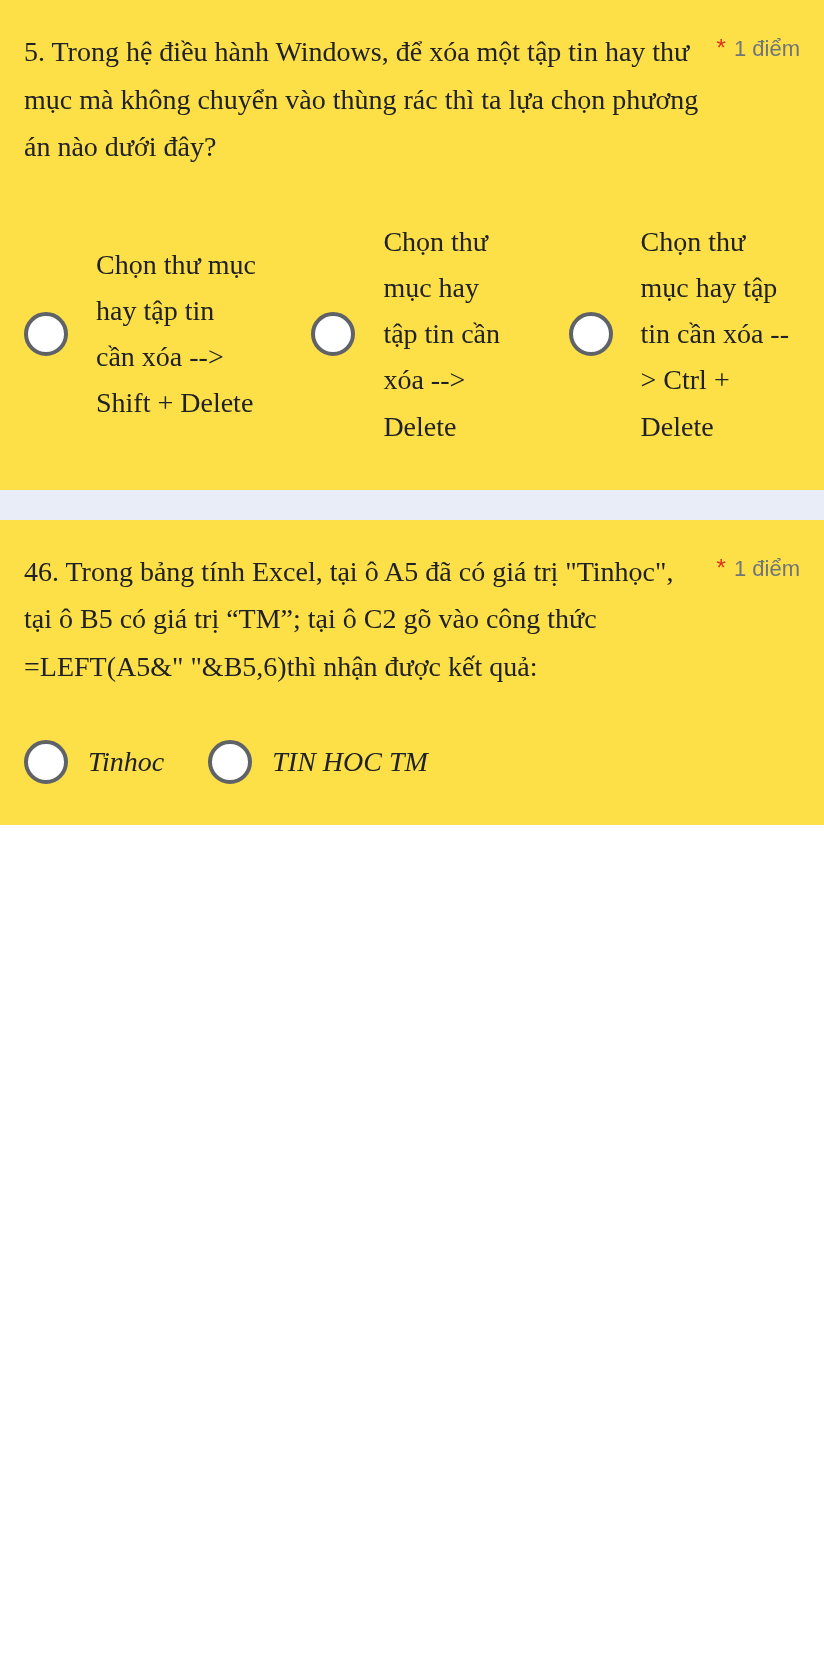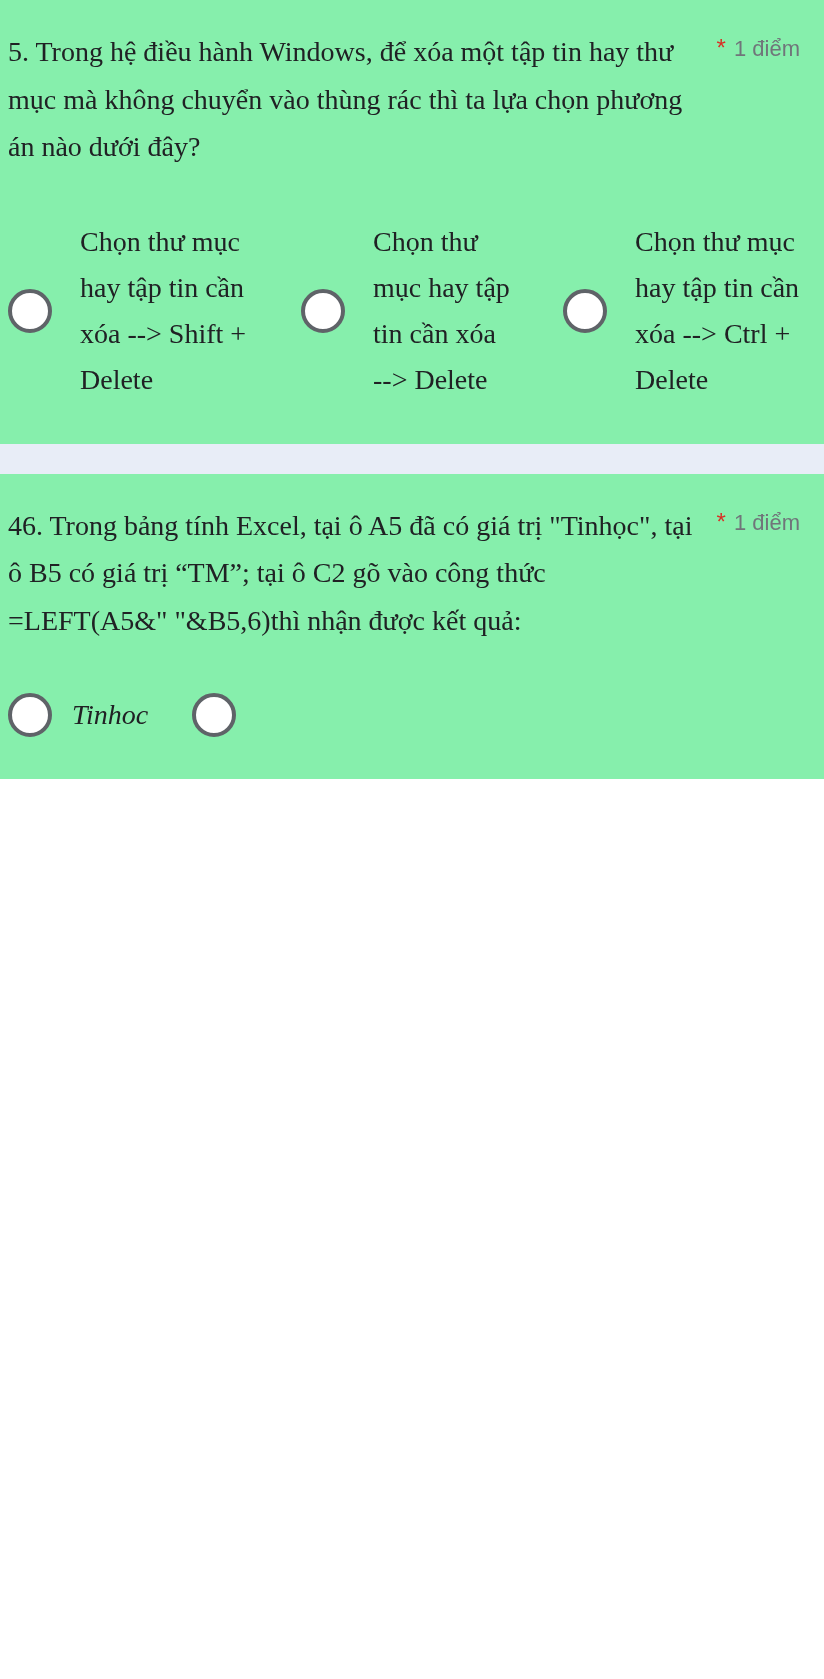--- a/index.html
+++ b/index.html
@@ -6,22 +6,22 @@
       margin: 0;
       padding: 0;
       box-sizing: border-box;
     }
     body {
       font-family: 'Times New Roman', Georgia, serif;
       background: #ffffff;
       width: 824px;
     }
     .question-block {
-      background: #86efac;
-      padding: 28px 24px 40px 8px;
+      background: #fde047;
+      padding: 28px 24px 40px 24px;
     }
     .question-header {
       display: flex;
       justify-content: space-between;
       align-items: flex-start;
       margin-bottom: 48px;
     }
     .question-text {
       font-size: 28px;
       line-height: 1.7;
@@ -116,15 +116,16 @@
       <span>1 điểm</span>
     </div>
   </div>
   <div class="options-list q2">
     <div class="option-row compact">
       <div class="radio-circle"></div>
       <div class="option-text">Tinhoc</div>
     </div>
     <div class="option-row compact">
       <div class="radio-circle"></div>
+      <div class="option-text">TIN HOC TM</div>
     </div>
   </div>
 </div>
 
 </body></html>

